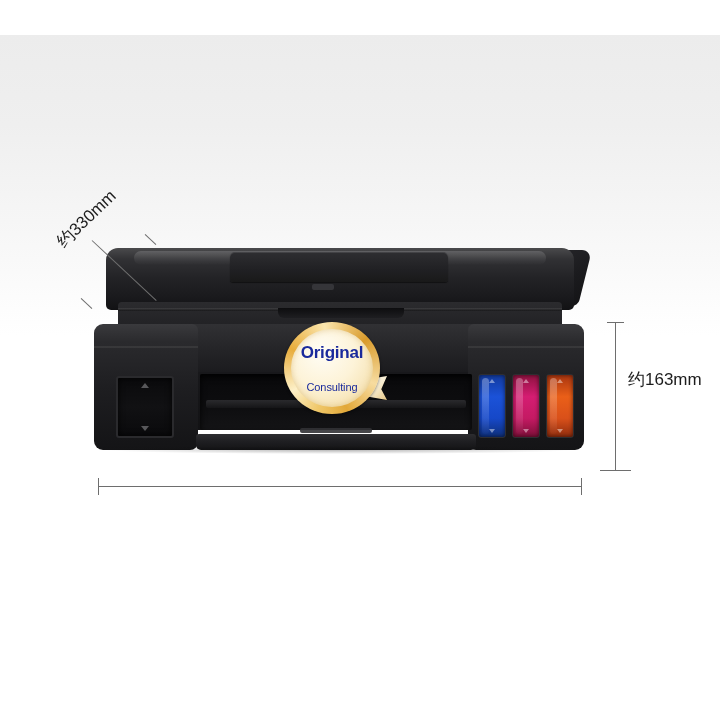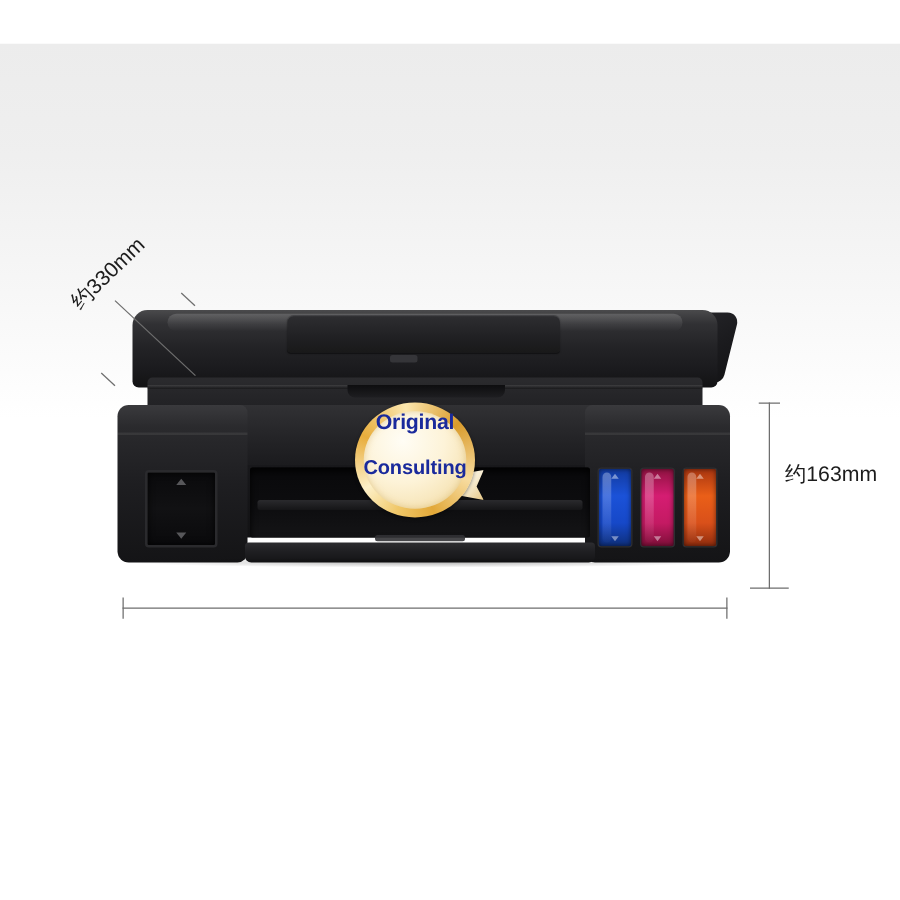--- a/index.html
+++ b/index.html
@@ -262,32 +262,33 @@
   }
   .wm-face {
     position: absolute;
     left: 7px; top: 7px; right: 7px; bottom: 7px;
     border-radius: 50%;
     background: radial-gradient(circle at 38% 30%, #fffdf5 0%, #fdf3d8 45%, #f6e3b4 78%, #eed59a 100%);
     box-shadow: inset 0 0 6px rgba(190,140,40,0.35);
     display: flex;
     flex-direction: column;
     align-items: center;
+    justify-content: center;
     gap: 1px;
   }
   .wm-line1 {
     font-size: 17px;
     font-weight: bold;
     color: #1a2a9c;
     letter-spacing: -0.2px;
     line-height: 1;
   }
   .wm-line2 {
-    font-size: 16px;
-    font-weight: bold;
+    font-size: 11px;
+    font-weight: normal;
     color: #1a2a9c;
     letter-spacing: -0.1px;
     line-height: 1;
     margin-top: 20px;
   }
   
   .wm-tail {
     position: absolute;
     right: -7px; bottom: 14px;
     width: 26px; height: 24px;

